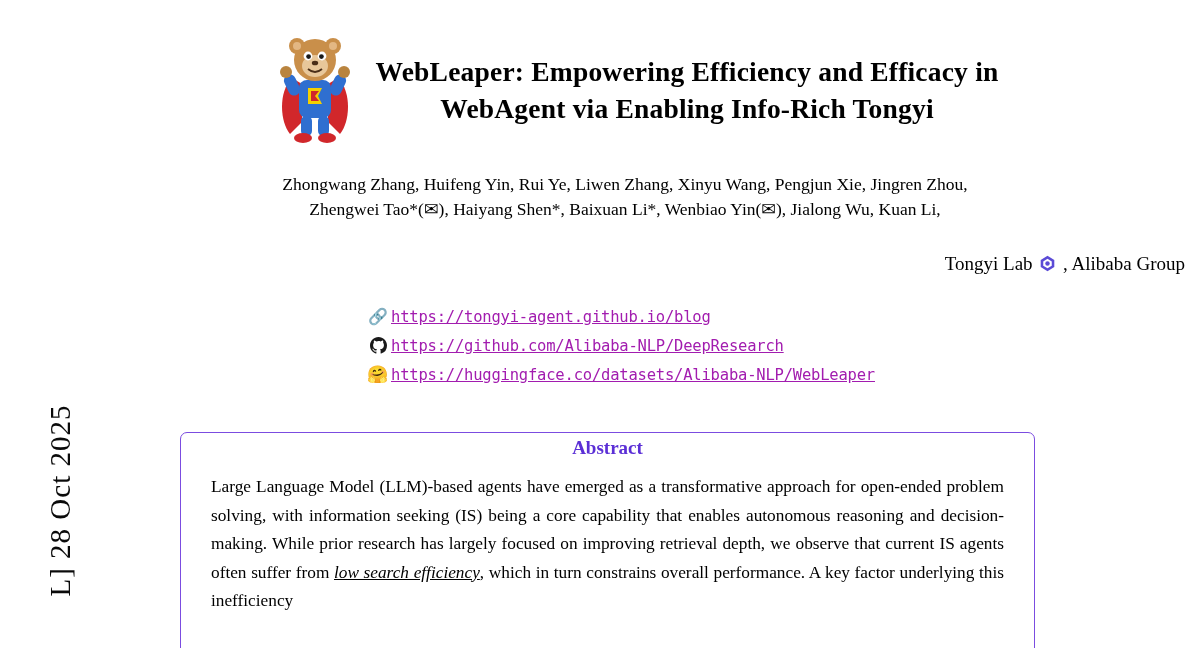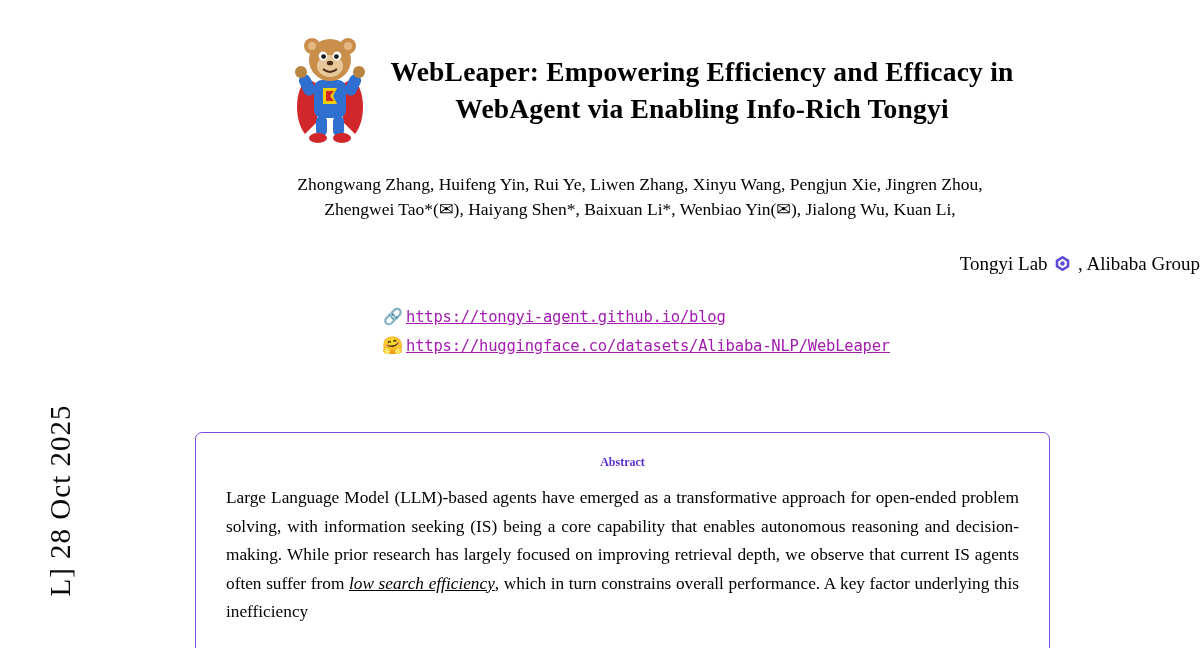--- a/index.html
+++ b/index.html
@@ -35,21 +35,21 @@
     transform-origin: center center;
     font-family: "Liberation Serif", serif;
     font-size: 29px;
     letter-spacing: 1px;
     color: #0a0a0a;
     white-space: nowrap;
   }
 
   .page {
     position: absolute;
-    left: 80px;
+    left: 65px;
     top: 0;
     width: 1120px;
     height: 552px;
   }
 
   
   .title-row {
     display: flex;
     align-items: flex-start;
     justify-content: center;
@@ -141,22 +141,22 @@
     border: 1.6px solid #7b4ce0;
     border-radius: 7px;
     box-sizing: border-box;
     overflow: hidden;
     background: #fff;
   }
   .abstract-title {
     text-align: center;
     color: #5b2fd6;
     font-weight: bold;
-    font-size: 12px;
-    margin-top: 22px;
+    font-size: 19px;
+    margin-top: 4px;
   }
   .abstract-body {
     margin: 14px 30px 0 30px;
     font-size: 17.3px;
     line-height: 1.65;
     text-align: justify;
     text-justify: inter-word;
   }
   .abstract-body i { font-style: italic; text-decoration: underline; }
 </style>
@@ -229,20 +229,33 @@
     <span>, Alibaba Group</span>
   </div>
 
   <div class="links">
 
     <div class="link-row">
       <span class="link-icon">🔗</span>
       <a class="link-url" href="#">https://tongyi-agent.github.io/blog</a>
     </div>
 
+    <div class="link-row">
+      <span class="link-icon gh-icon">
+        <svg viewBox="0 0 16 16" width="17" height="17" aria-hidden="true">
+          <path fill="#1a1a1a" d="M8 0C3.58 0 0 3.58 0 8c0 3.54 2.29 6.53 5.47 7.59.4.07.55-.17.55-.38
+          0-.19-.01-.82-.01-1.49-2.01.37-2.53-.49-2.69-.94-.09-.23-.48-.94-.82-1.13-.28-.15-.68-.52-.01-.53.63-.01
+          1.08.58 1.23.82.72 1.21 1.87.87 2.33.66.07-.52.28-.87.51-1.07-1.78-.2-3.64-.89-3.64-3.95
+          0-.87.31-1.59.82-2.15-.08-.2-.36-1.02.08-2.12 0 0 .67-.21 2.2.82a7.4 7.4 0 0 1 2-.27c.68 0 1.36.09
+          2 .27 1.53-1.04 2.2-.82 2.2-.82.44 1.1.16 1.92.08 2.12.51.56.82 1.27.82 2.15 0 3.07-1.87 3.75-3.65
+          3.95.29.25.54.73.54 1.48 0 1.07-.01 1.93-.01 2.2 0 .21.15.46.55.38A8.01 8.01 0 0 0 16 8c0-4.42-3.58-8-8-8z"></path>
+        </svg>
+      </span>
+      <a class="link-url" href="#">https://github.com/Alibaba-NLP/DeepResearch</a>
+    </div>
 
     <div class="link-row">
       <span class="link-icon hf-icon">🤗</span>
       <a class="link-url" href="#">https://huggingface.co/datasets/Alibaba-NLP/WebLeaper</a>
     </div>
 
   </div>
 
   <div class="abstract-box">
     <div class="abstract-title">Abstract</div>

